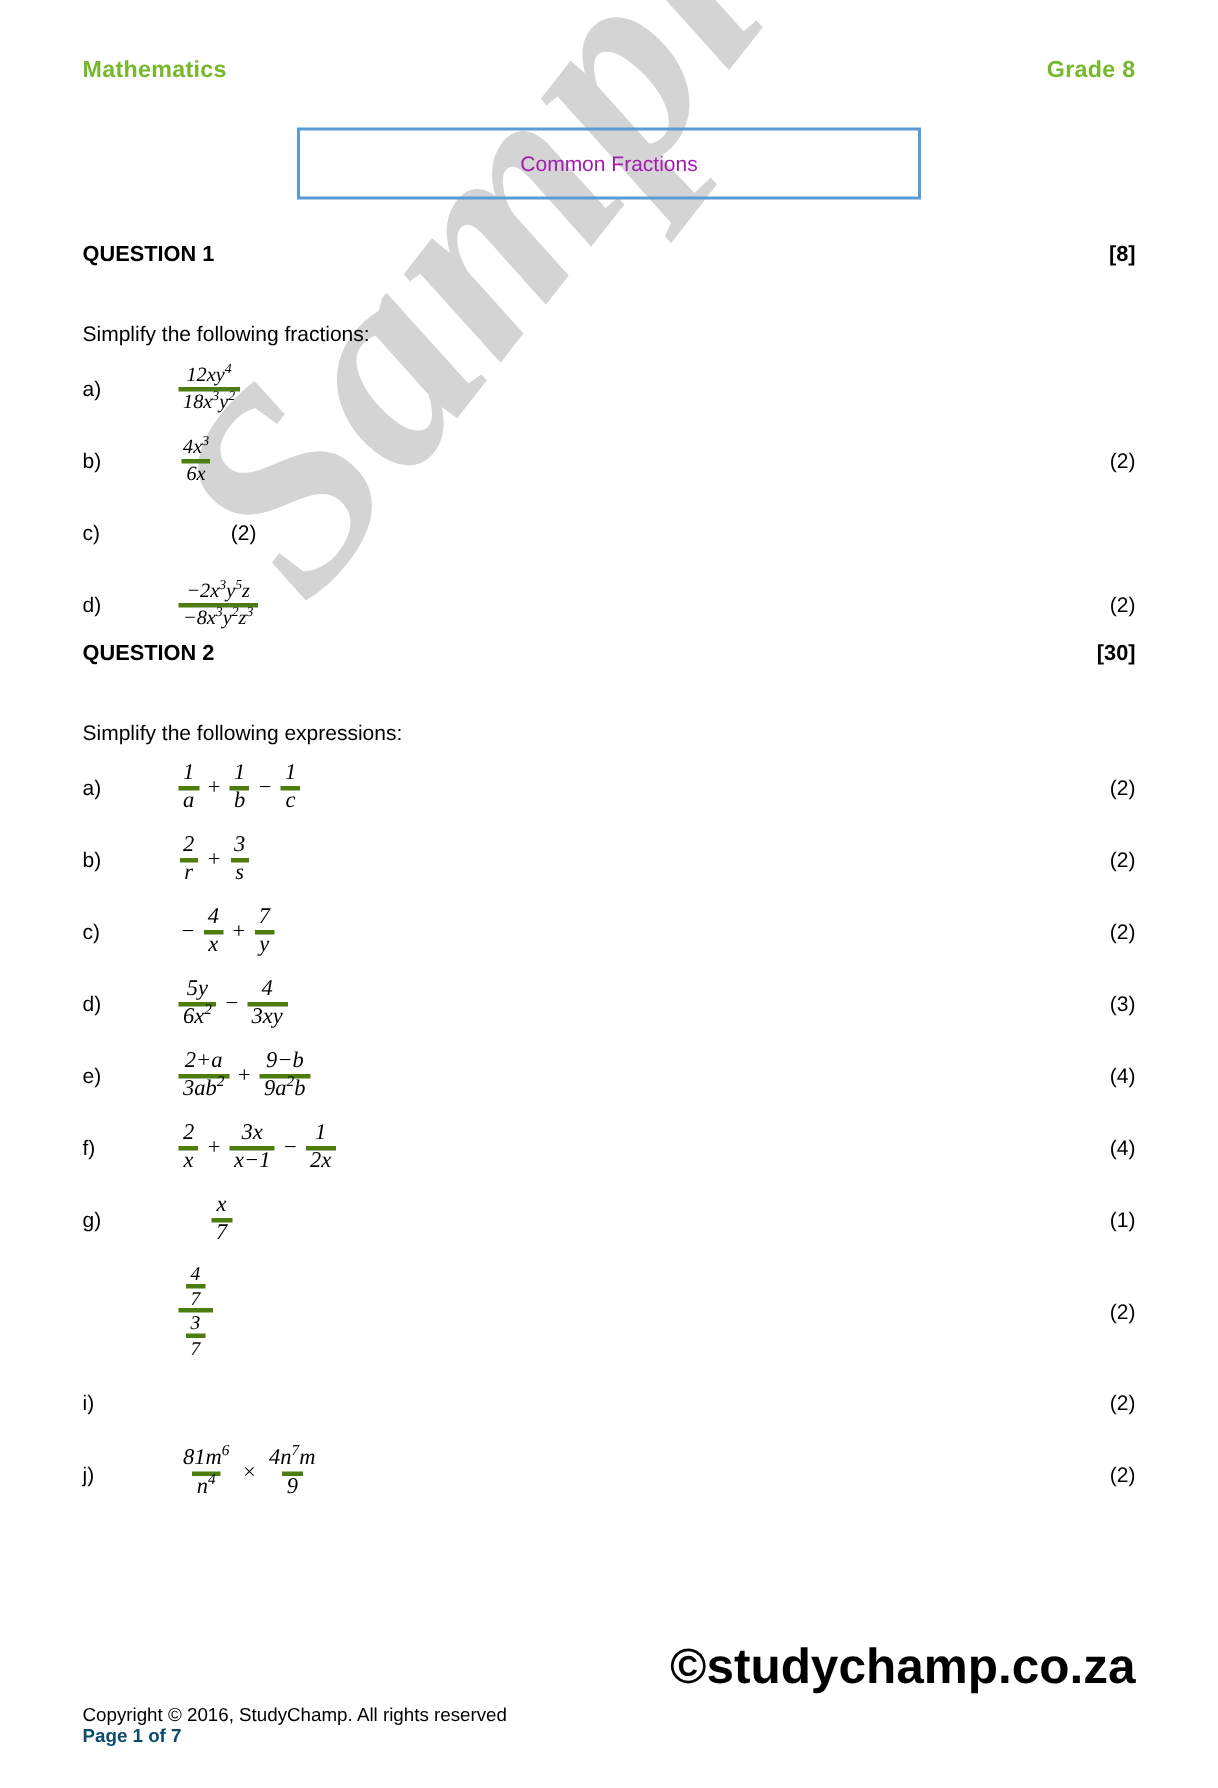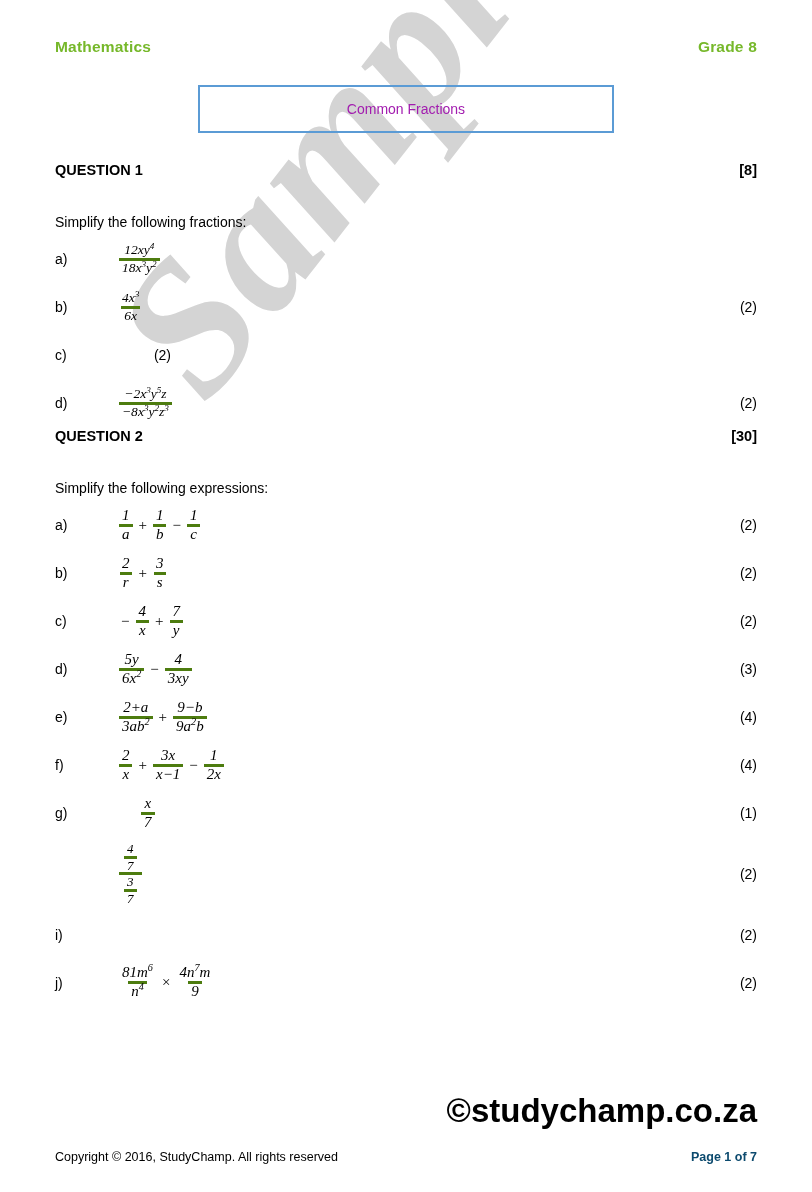--- a/index.html
+++ b/index.html
@@ -166,20 +166,21 @@
   .doc-footer {
     position: absolute;
     left: 55px;
     right: 55px;
     bottom: 28px;
     display: flex;
     justify-content: space-between;
     align-items: baseline;
     z-index: 2;
     font-size: 12.5px;
+    flex-direction: column;
   }
   .copyright { color: #000; }
   .pageno { color: #0c4a6e; font-weight: bold; }
 </style>
 </head>
 <body>
 
 <div class="page">
 
   <div class="watermark">

